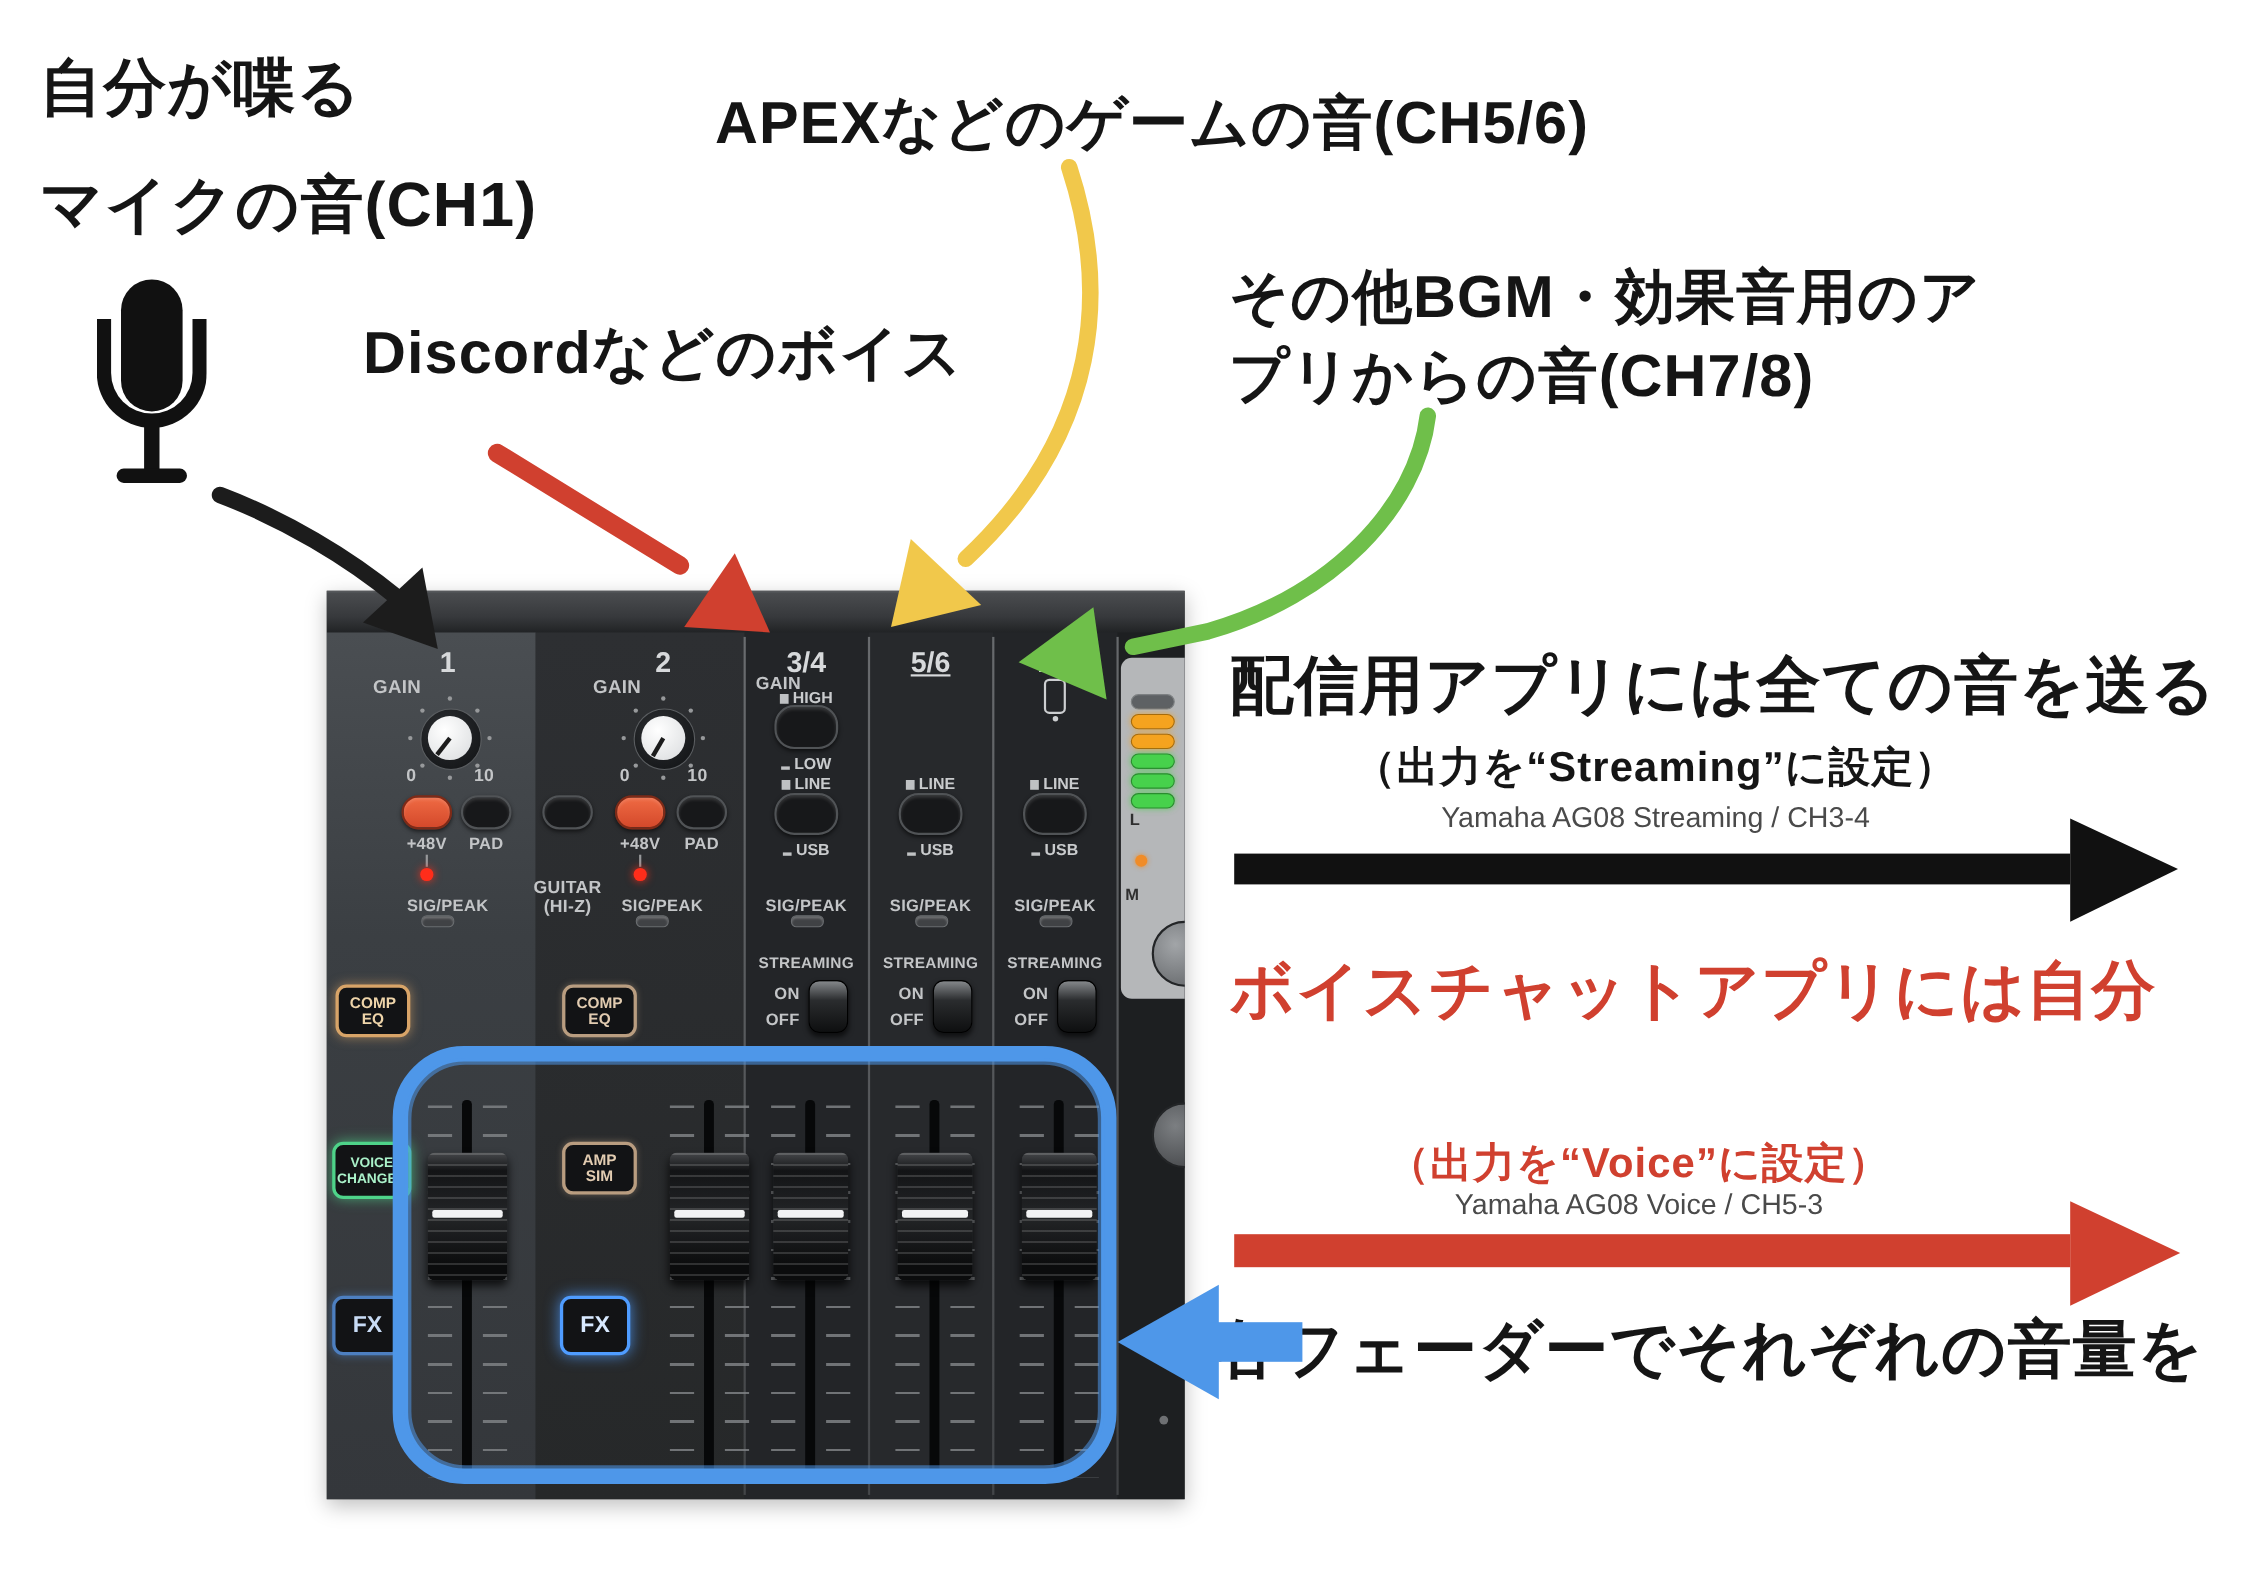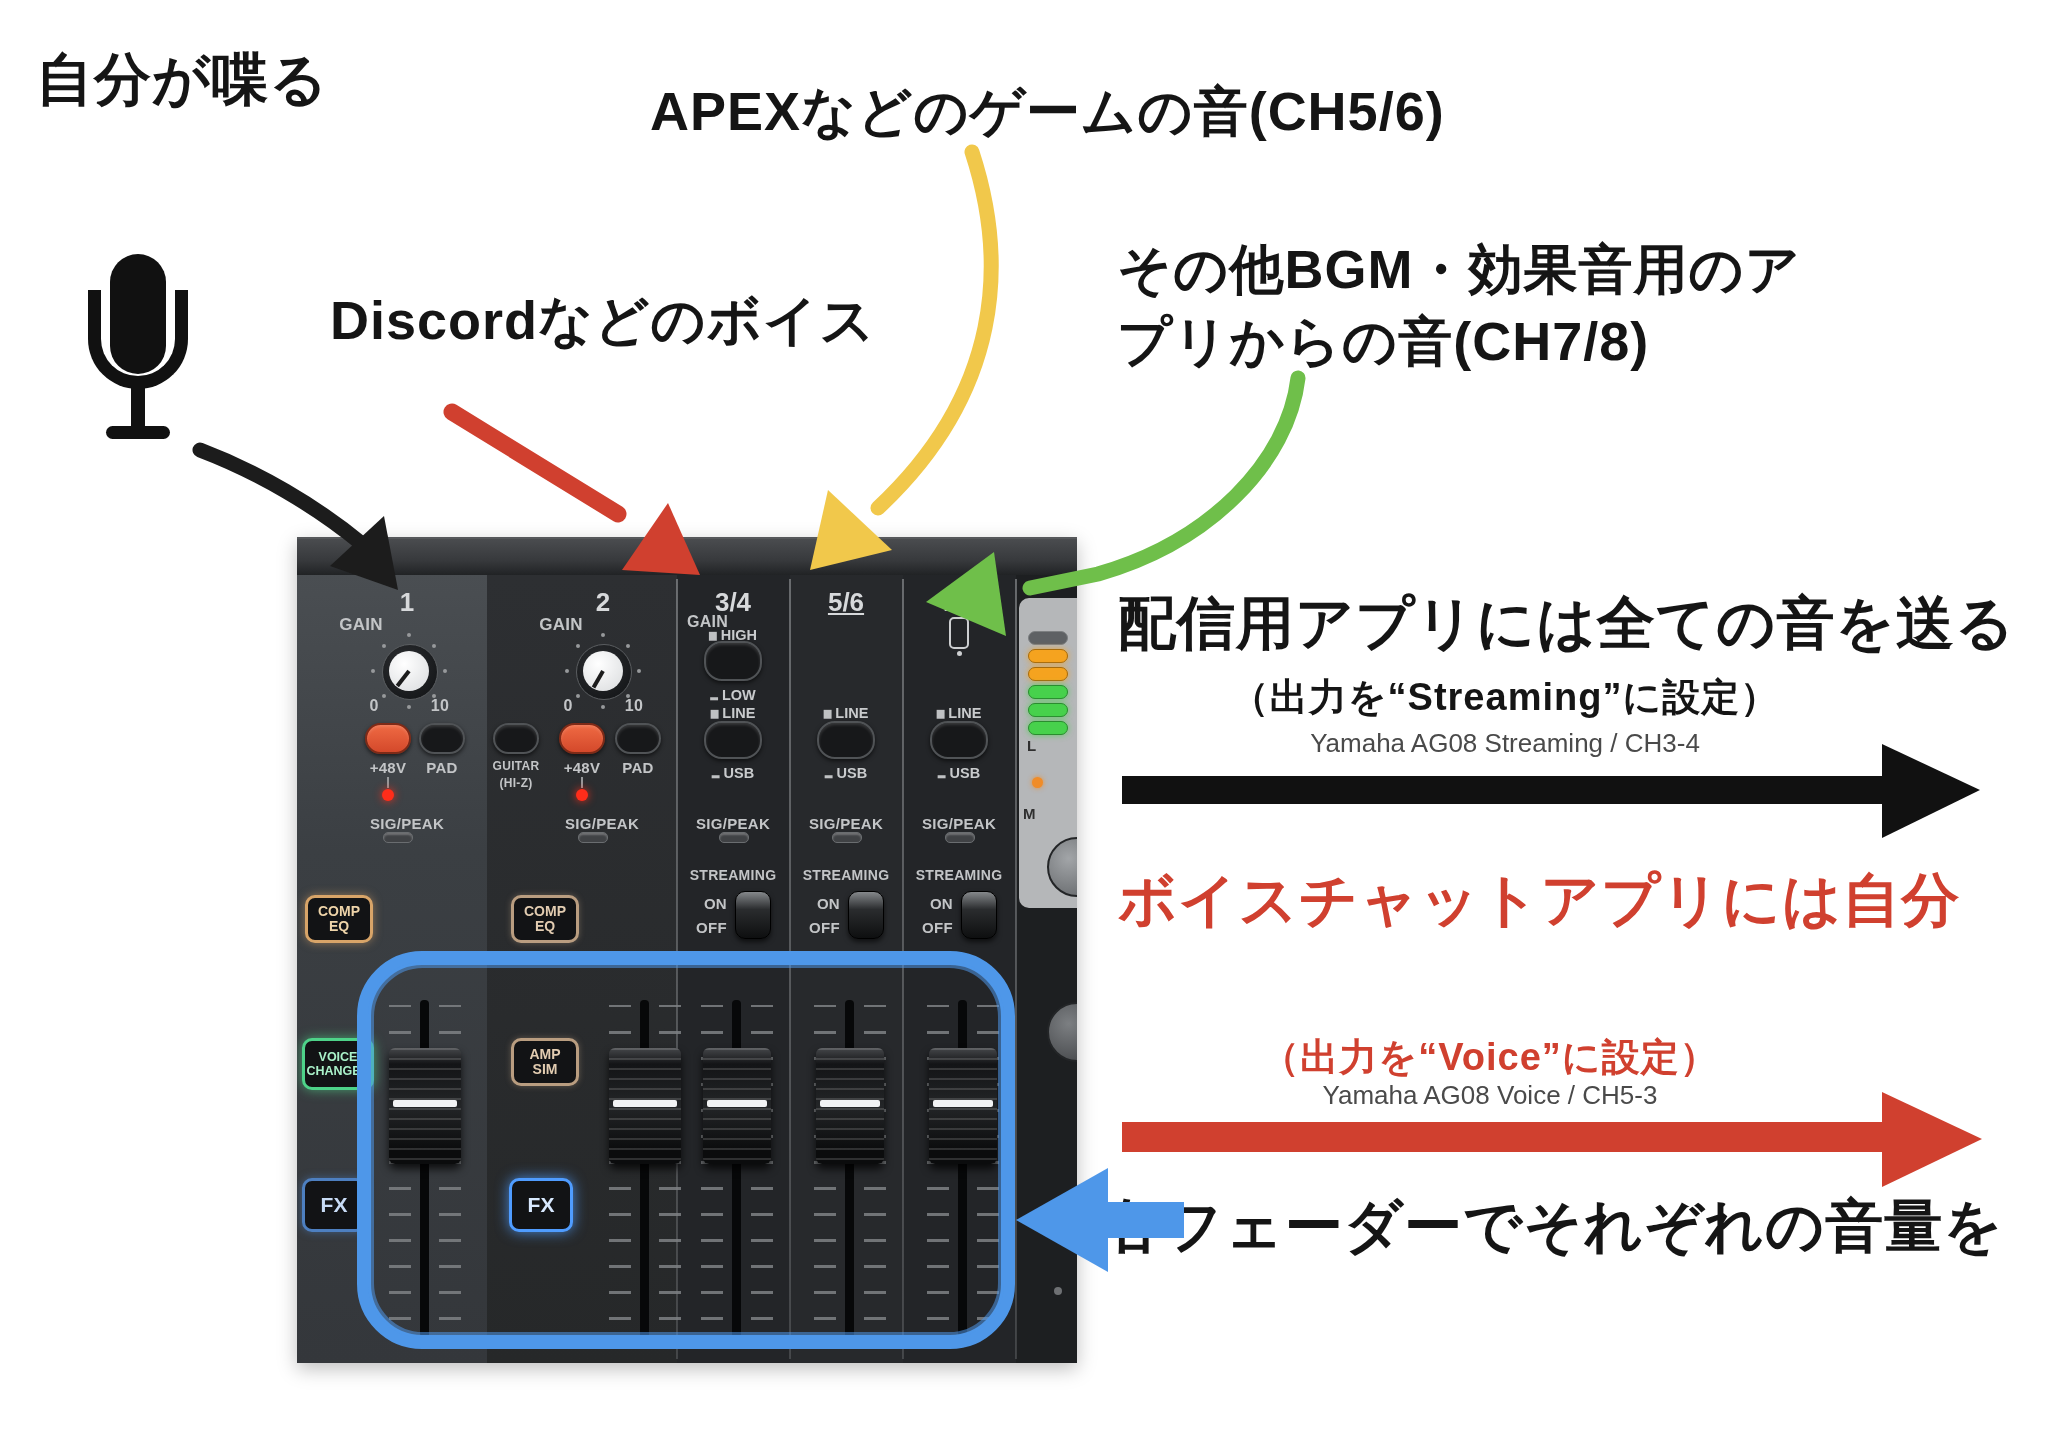--- a/index.html
+++ b/index.html
@@ -22,21 +22,21 @@
 
   
   .mixer{position:absolute;left:297px;top:537px;width:780px;height:826px;background:#232527;overflow:hidden;
          box-shadow:0 6px 18px rgba(0,0,0,.25);}
   .bevel{position:absolute;left:0;top:0;width:780px;height:38px;
          background:linear-gradient(180deg,#4a4c4f,#37393c 60%,#212325);border-top:2px solid #56585b;box-sizing:border-box;}
   .strip{position:absolute;top:38px;height:788px;}
   .sep{position:absolute;top:42px;width:2px;height:780px;background:linear-gradient(180deg,rgba(160,163,166,.55),rgba(160,163,166,.25));}
   .chlabel{position:absolute;font-size:26px;color:#d7d9db;text-align:center;font-weight:600;}
   .slabel{position:absolute;font-size:15px;color:#c3c5c7;text-align:center;letter-spacing:.3px;font-weight:600;}
-  .tiny{font-size:12px;}
+  .tiny{font-size:16px;margin-top:40px;}
   .knob{position:absolute;width:76px;height:76px;}
   .knob .dots{position:absolute;left:36px;top:36px;width:4px;height:4px;border-radius:50%;background:#97999b;
         box-shadow:0 -36px 0 #97999b,25px -25px 0 #97999b,36px 0 0 #97999b,25px 25px 0 #97999b,
                    0 36px 0 #97999b,-25px 25px 0 #97999b,-36px 0 0 #97999b,-25px -25px 0 #97999b;}
   .knob .body{position:absolute;left:11px;top:11px;width:54px;height:54px;border-radius:50%;
         background:radial-gradient(circle at 40% 35%,#2c2e31,#101214);border:1px solid #5a5d60;}
   .knob .cap{position:absolute;left:18px;top:18px;width:40px;height:40px;border-radius:50%;
         background:radial-gradient(circle at 38% 32%,#ffffff,#d9dbdd);}
   .knob .pointer{position:absolute;left:36px;top:38px;width:4px;height:19px;background:#1c1c1c;transform-origin:2px 0;}
   .pill{position:absolute;width:46px;height:31px;background:#17181a;border:2px solid #505356;border-radius:16px;
@@ -83,20 +83,21 @@
          background:radial-gradient(circle at 35% 35%,#a2a5a8,#5c5f62);}
   .mknob.dark{background:radial-gradient(circle at 35% 35%,#7c7f82,#3c3e41);}
   .overlay{position:absolute;left:0;top:0;pointer-events:none;}
 </style>
 </head>
 <body>
 
 <div class="canvas">
 
   <div class="ann big" style="left:36px;top:42px;text-align:center;">自分が喋る</div>
+  <div class="ann big" style="left:36px;top:148px;">マイクの音(CH1)</div>
   <div class="mic">
     <div class="stand"></div>
       <div class="capsule"></div>
       <div class="pole"></div>
       <div class="base"></div>
   </div>
 
   <div class="ann mid" style="left:330px;top:285px;">Discordなどのボイス</div>
 
   <div class="ann mid" style="left:650px;top:76px;">APEXなどのゲームの音(CH5/6)</div>

